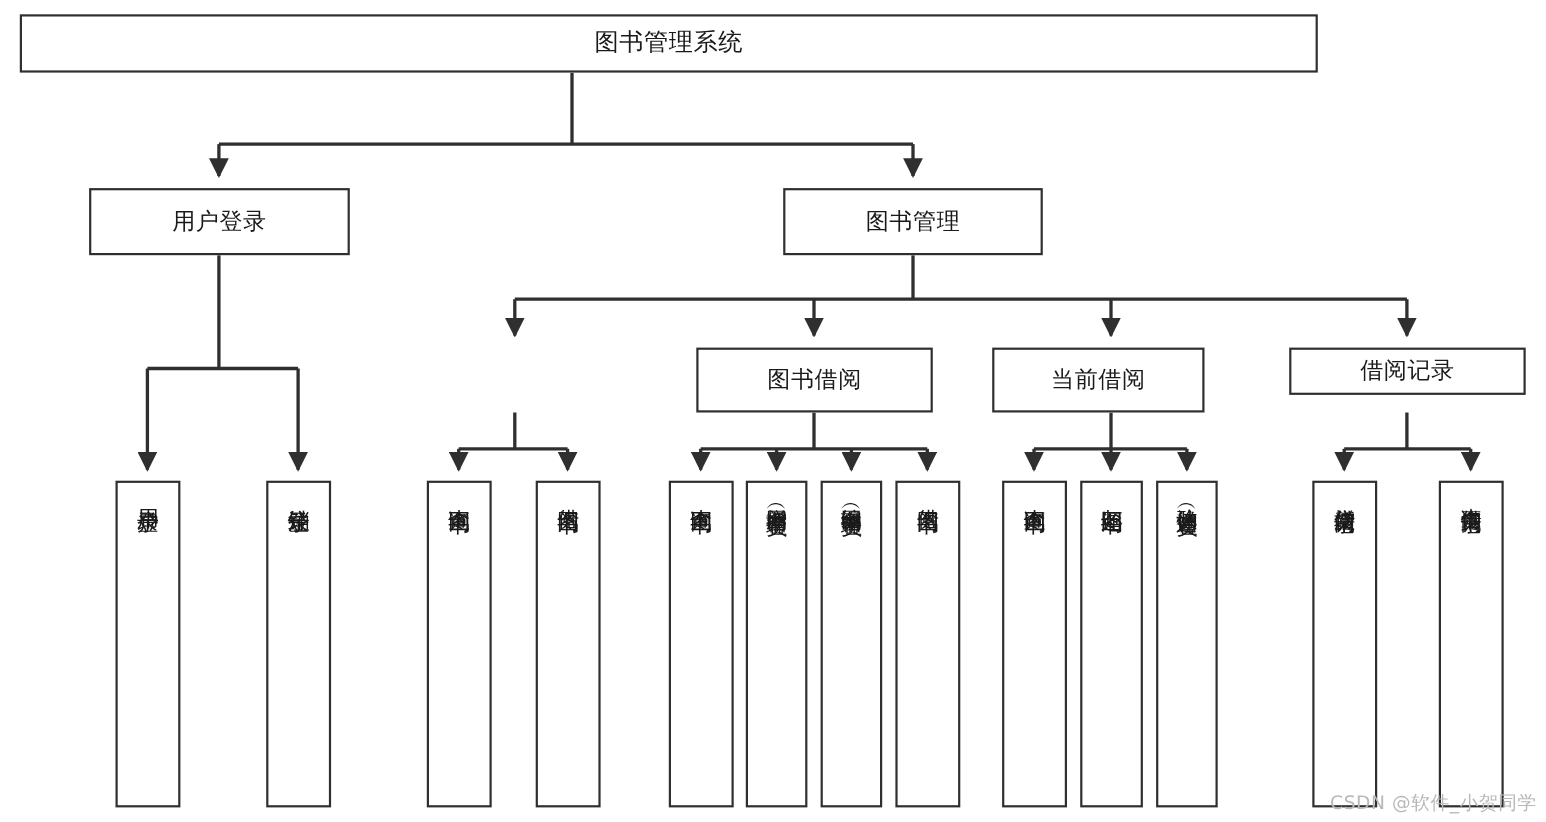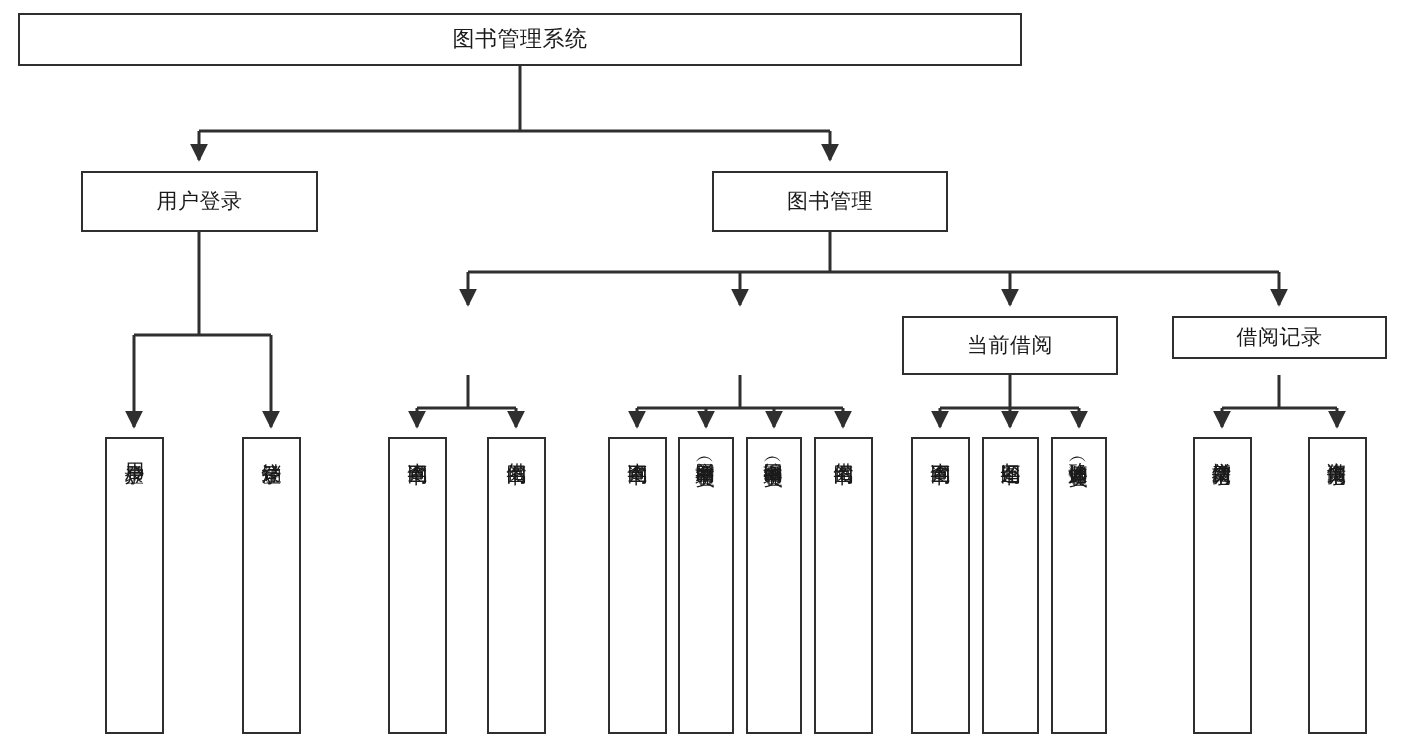--- a/index.html
+++ b/index.html
@@ -124,35 +124,38 @@
       <path d="M 1010 408 L 1010 427" marker-end="url(#arrow)"></path>
       <path d="M 1079 408 L 1079 427" marker-end="url(#arrow)"></path>
 
       <path d="M 1279 375 L 1279 408"></path>
       <path d="M 1222 408 L 1337 408"></path>
       <path d="M 1222 408 L 1222 427" marker-end="url(#arrow)"></path>
       <path d="M 1337 408 L 1337 427" marker-end="url(#arrow)"></path>
     </g>
   </svg>
 
-  <div class="node h root" style="left:18px; top:13px; width:1004px; height:53px;">
+  <div class="node h root" style="left:18px; top:13px; width:1180px; height:53px;">
     <span class="label">图书管理系统</span>
   </div>
 
   <div class="node h" style="left:81px; top:171px; width:237px; height:61px;">
     <span class="label">用户登录</span>
   </div>
 
   <div class="node h" style="left:712px; top:171px; width:236px; height:61px;">
     <span class="label">图书管理</span>
   </div>
 
 
-
-  <div class="node h" style="left:902px; top:316px; width:216px; height:59px;">
+  <div class="node h" style="left:633px; top:316px; width:215px; height:59px;">
+    <span class="label">图书借阅</span>
+  </div>
+
+  <div class="node h" style="left:902px; top:316px; width:193px; height:59px;">
     <span class="label">当前借阅</span>
   </div>
 
   <div class="node h" style="left:1172px; top:316px; width:215px; height:43px;">
     <span class="label">借阅记录</span>
   </div>
 
   <div class="node v" style="left:105px; top:437px; width:59px; height:297px;">
     <span class="label">用户登录</span>
   </div>
@@ -198,14 +201,15 @@
   </div>
 
   <div class="node v tall" style="left:1193px; top:437px; width:59px; height:297px;">
     <span class="label">新增借阅记录</span>
   </div>
 
   <div class="node v tall" style="left:1308px; top:437px; width:59px; height:297px;">
     <span class="label">查询借阅记录</span>
   </div>
 
+  <div id="watermark">CSDN @软件_小贺同学</div>
 
 </div>
 
 </body></html>

